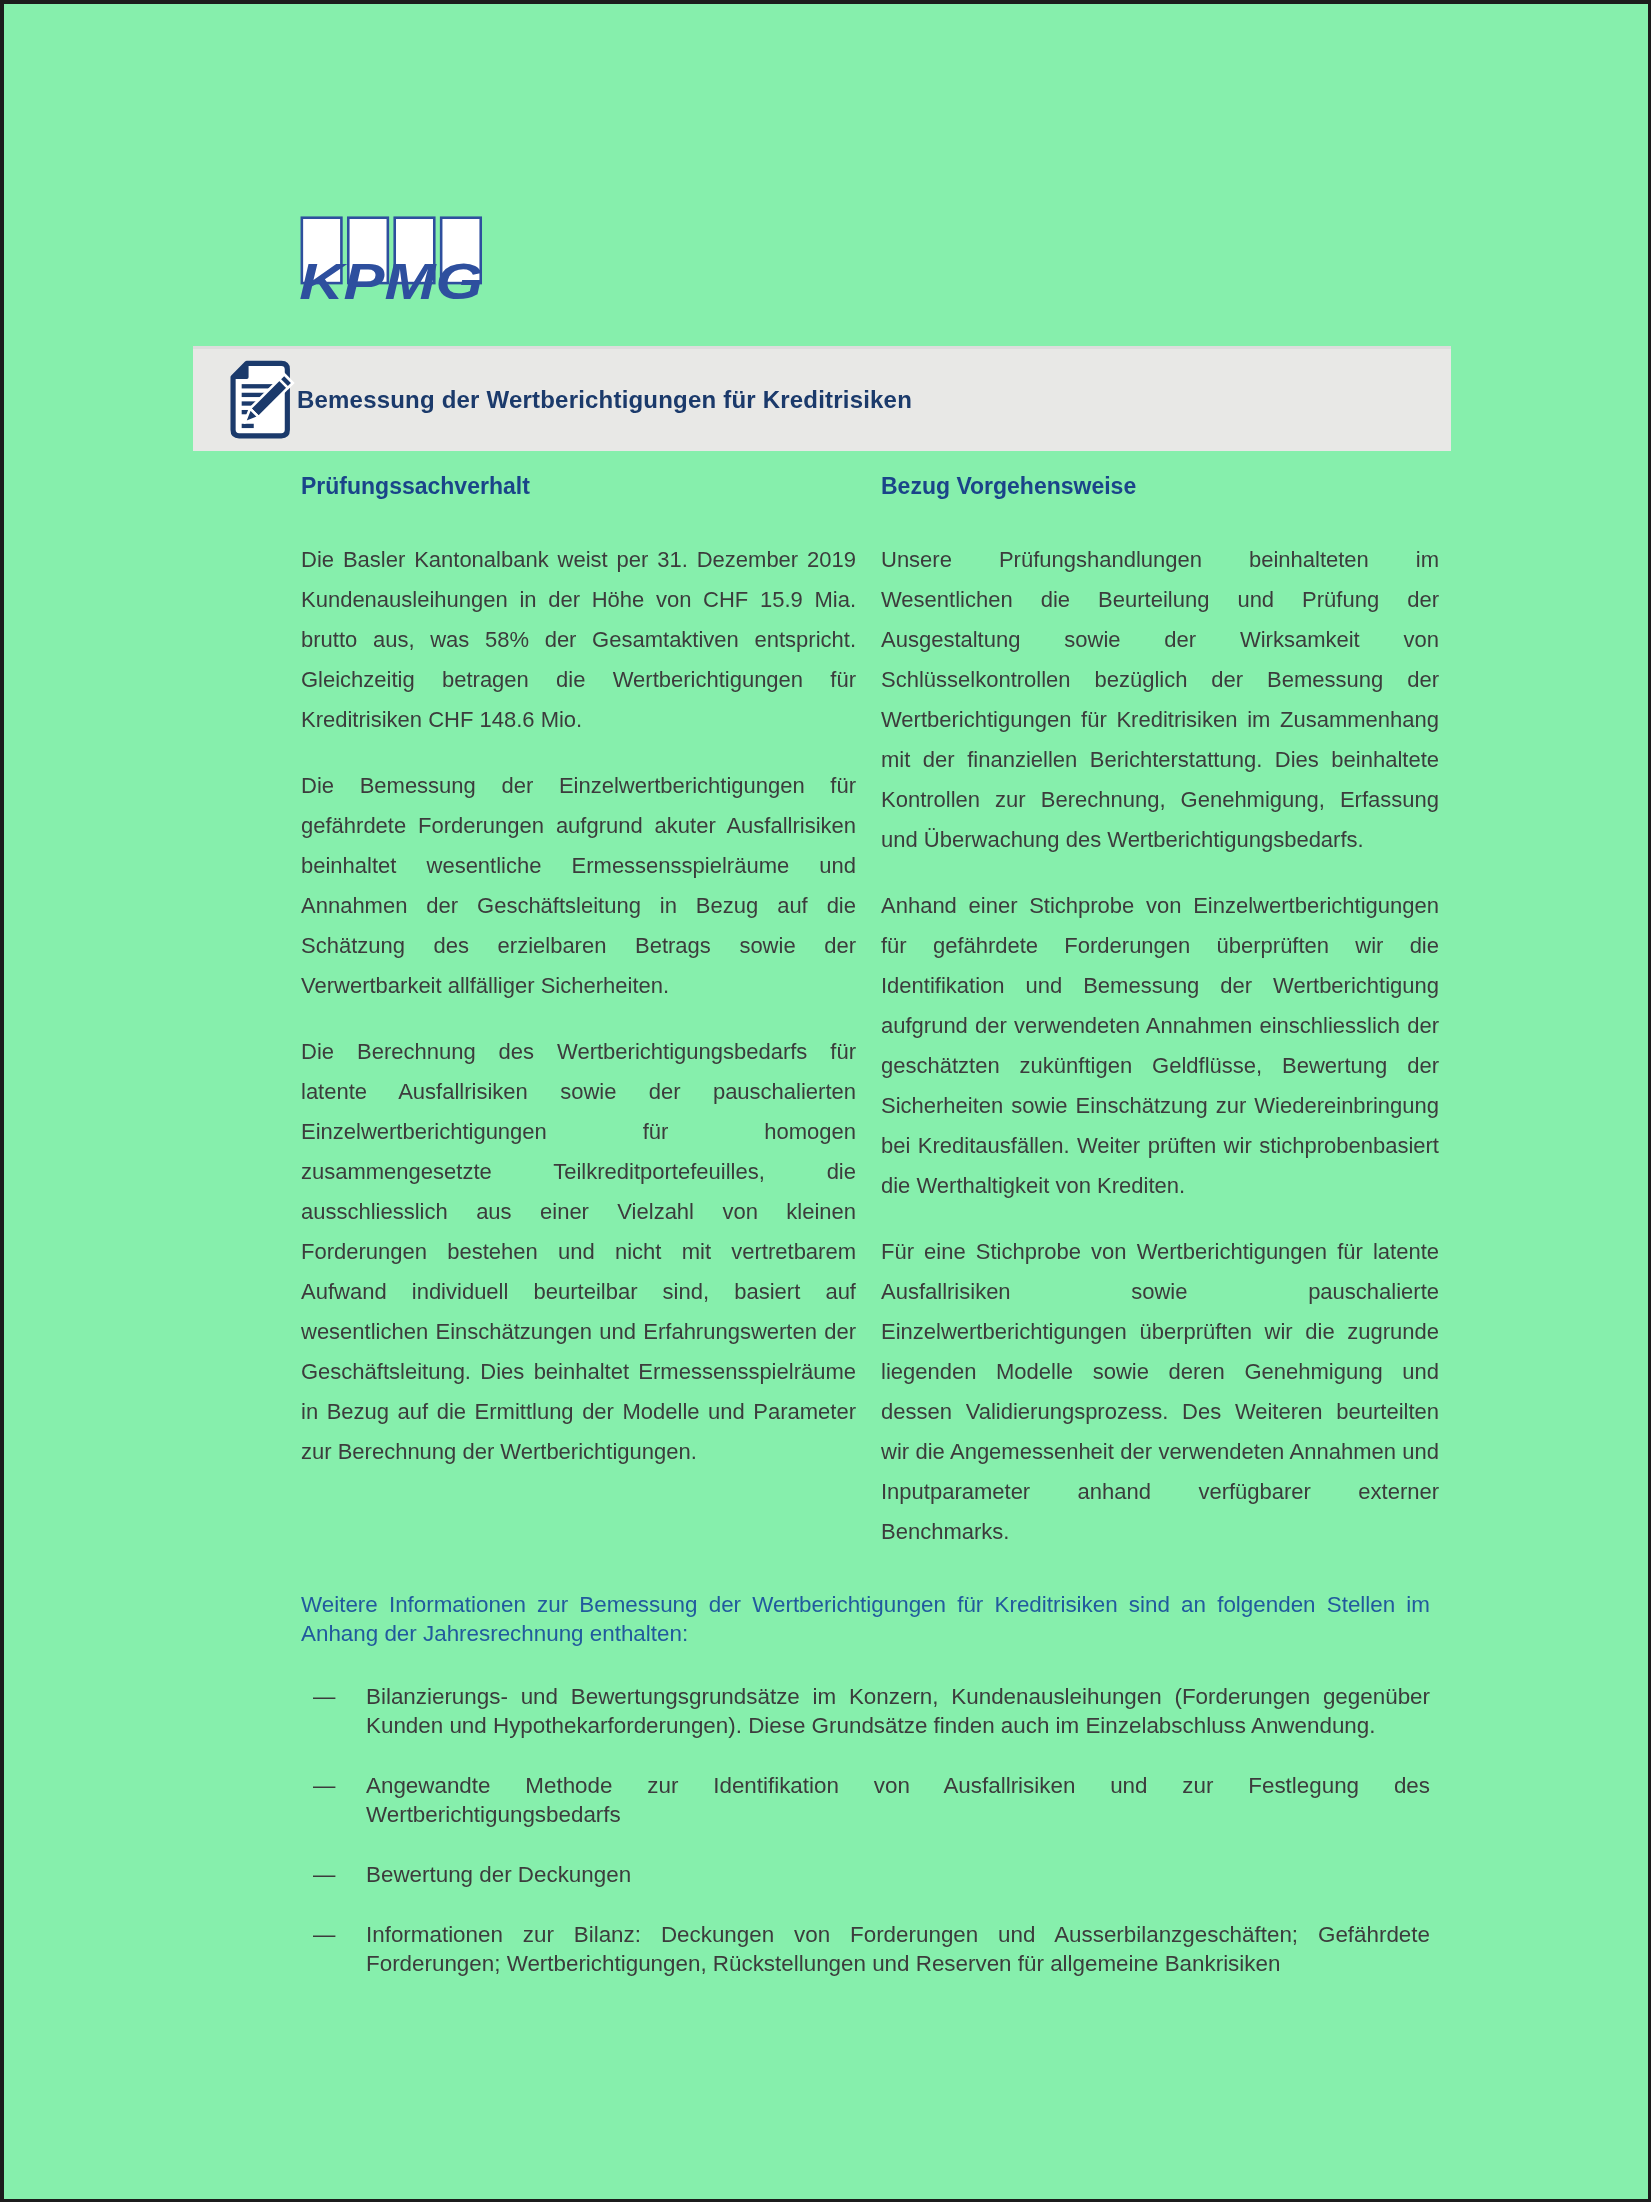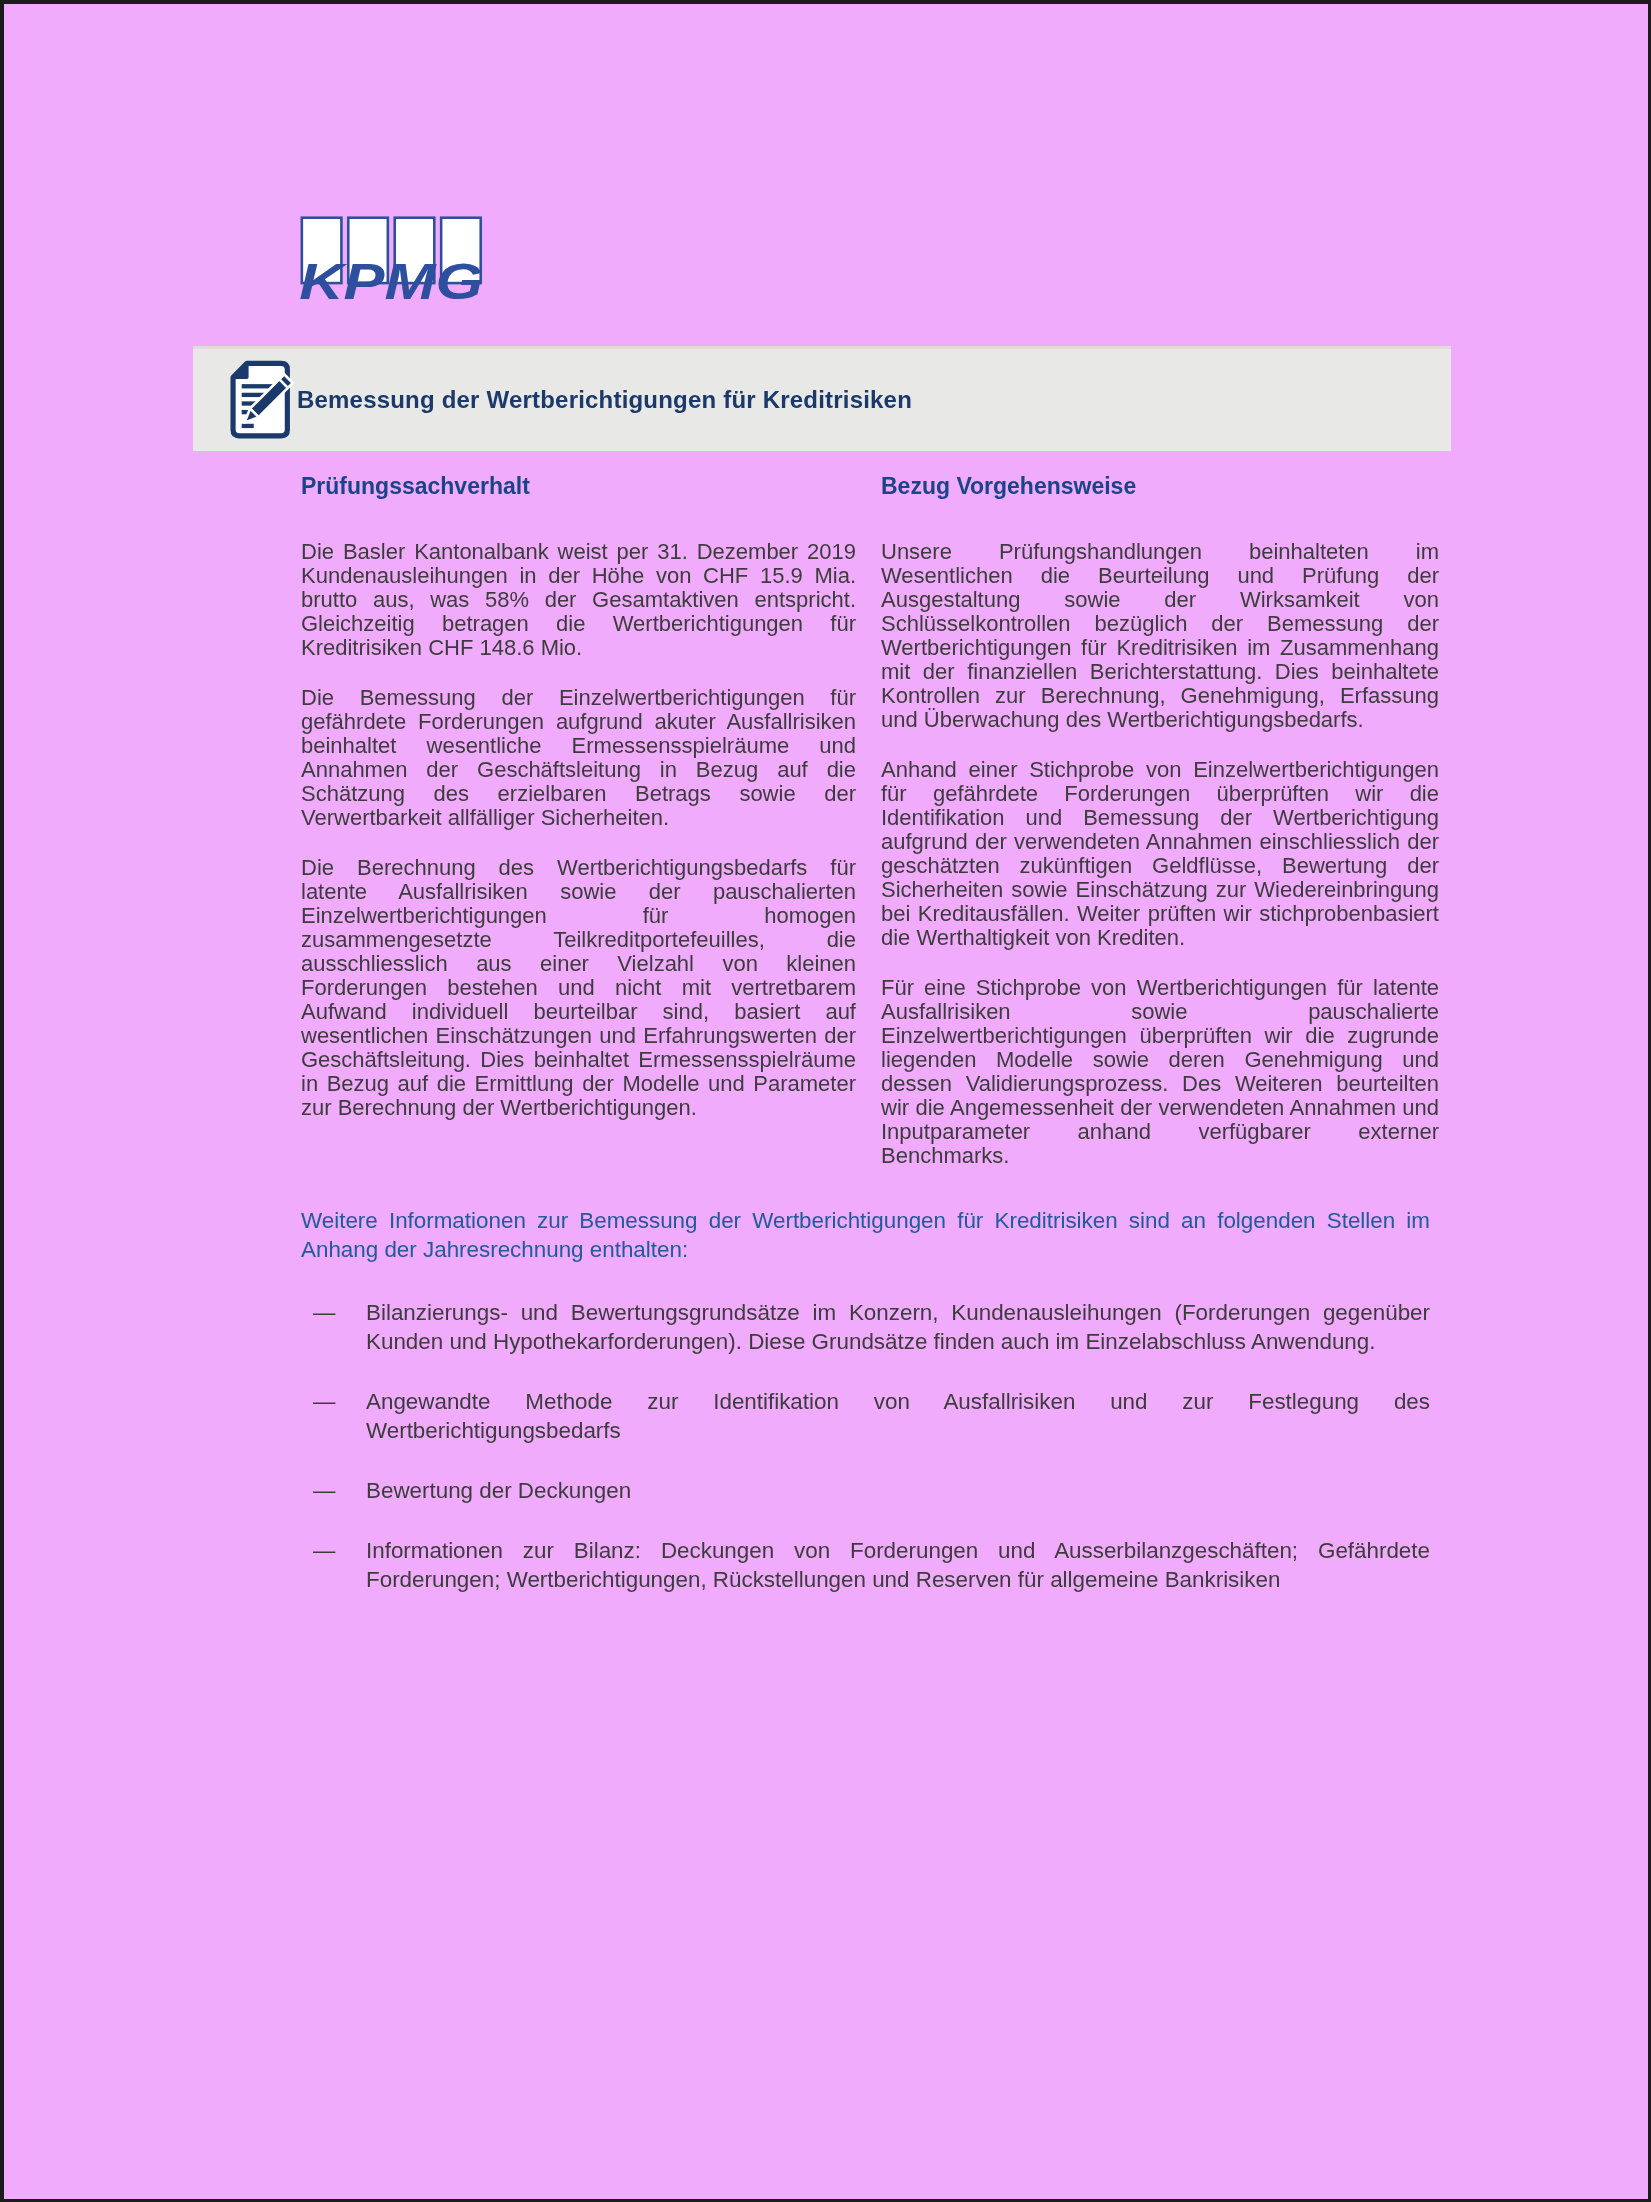--- a/index.html
+++ b/index.html
@@ -1,20 +1,20 @@
 <!DOCTYPE html>
 <html lang="de" style="font-size:13.8px"><head>
 <meta charset="utf-8">
 <style>
   html, body { margin: 0; padding: 0; background: #ffffff; }
   .page {
     position: relative;
     width: 1652px;
     height: 2203px;
-    background: #f0abfc;
+    background: #86efac;
     border: 4.3px solid #1c1c1c;
     box-sizing: border-box;
     font-family: "Liberation Sans", sans-serif;
     color: #3c3c3c;
     overflow: hidden;
   }
 
   
   .logo-block {
     position: absolute;
@@ -63,21 +63,21 @@
     column-gap: 25px;
   }
   .col-heading {
     font-size: 23px;
     font-weight: bold;
     color: #1a4489;
     margin: 0 0 40px 0;
   }
   .body-par {
     font-size: 22px;
-    line-height: 24px;
+    line-height: 40px;
     text-align: justify;
     hyphens: auto;
     -webkit-hyphens: auto;
     margin: 0 0 26px 0;
   }
   .body-par:last-child { margin-bottom: 0; }
 
   .more-info {
     margin-top: 38px;
     font-size: 22.4px;

